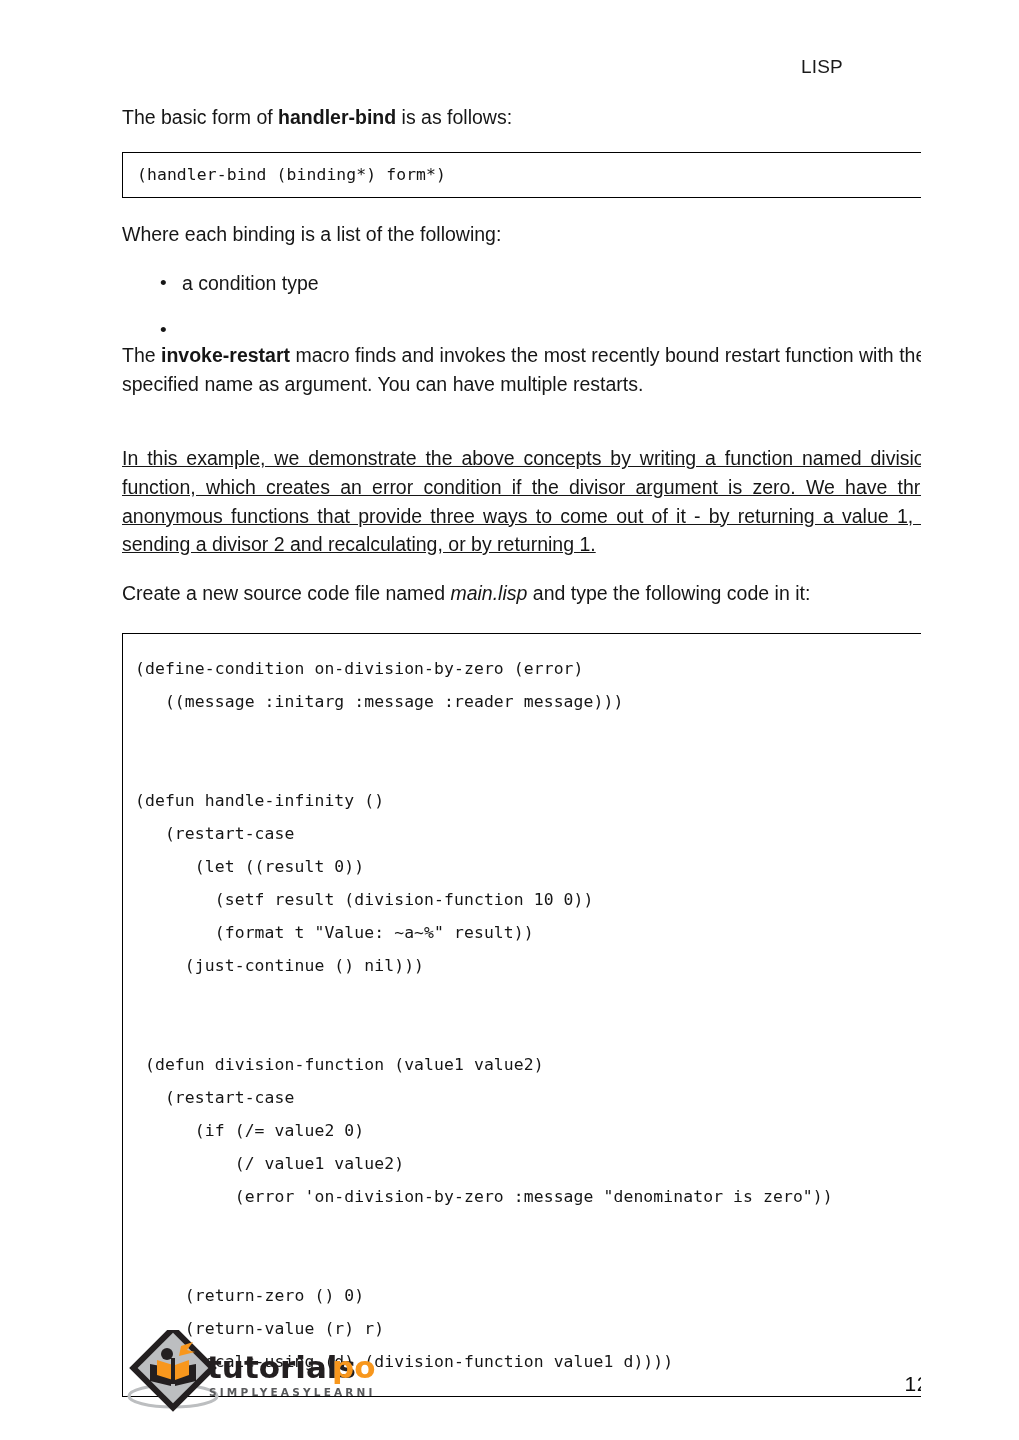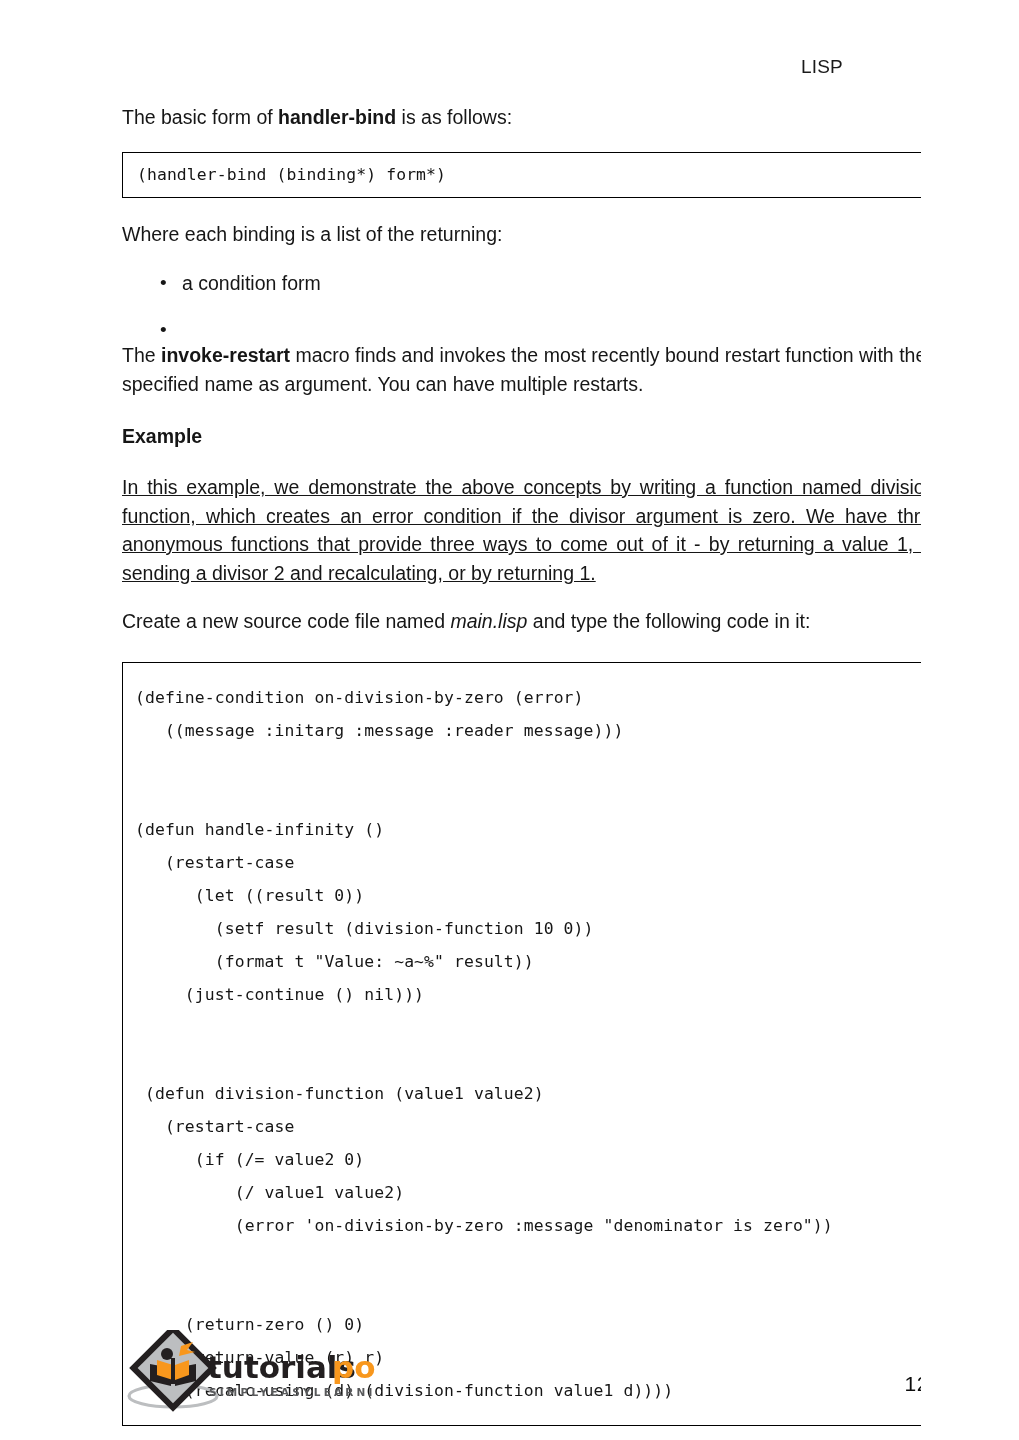--- a/index.html
+++ b/index.html
@@ -142,41 +142,40 @@
     <p class="body-text"><span>The basic form of </span><b>handler-bind</b><span> is as follows:</span></p>
 
     <div class="spacer-20"></div>
 
     <div class="code-box inline-form">
       <pre class="code single">(handler-bind (binding*) form*)</pre>
     </div>
 
     <div class="spacer-22"></div>
 
-    <p class="body-text">Where each binding is a list of the returning:</p>
+    <p class="body-text">Where each binding is a list of the following:</p>
 
     <div class="spacer-22"></div>
 
     <ul class="bullets">
       <li>
         <span class="dot">•</span>
-        <span>a condition form</span>
+        <span>a condition type</span>
       </li>
       <li>
         <span class="dot">•</span>
       </li>
     </ul>
 
     <div class="spacer-24"></div>
 
     <p class="body-text"><span>The </span><b>invoke-restart</b><span> macro finds and invokes the most recently bound restart function with the specified name as argument. You can have multiple restarts.</span></p>
 
     <div class="spacer-24"></div>
 
-    <p class="body-text bold">Example</p>
 
     <div class="spacer-22"></div>
 
     <p class="body-text justified">In this example, we demonstrate the above concepts by writing a function named division-function, which creates an error condition if the divisor argument is zero. We have three anonymous functions that provide three ways to come out of it - by returning a value 1, by sending a divisor 2 and recalculating, or by returning 1.</p>
 
     <div class="spacer-20"></div>
 
     <p class="body-text"><span>Create a new source code file named </span><i>main.lisp</i><span> and type the following code in it:</span></p>
 
     <div class="spacer-26"></div>

